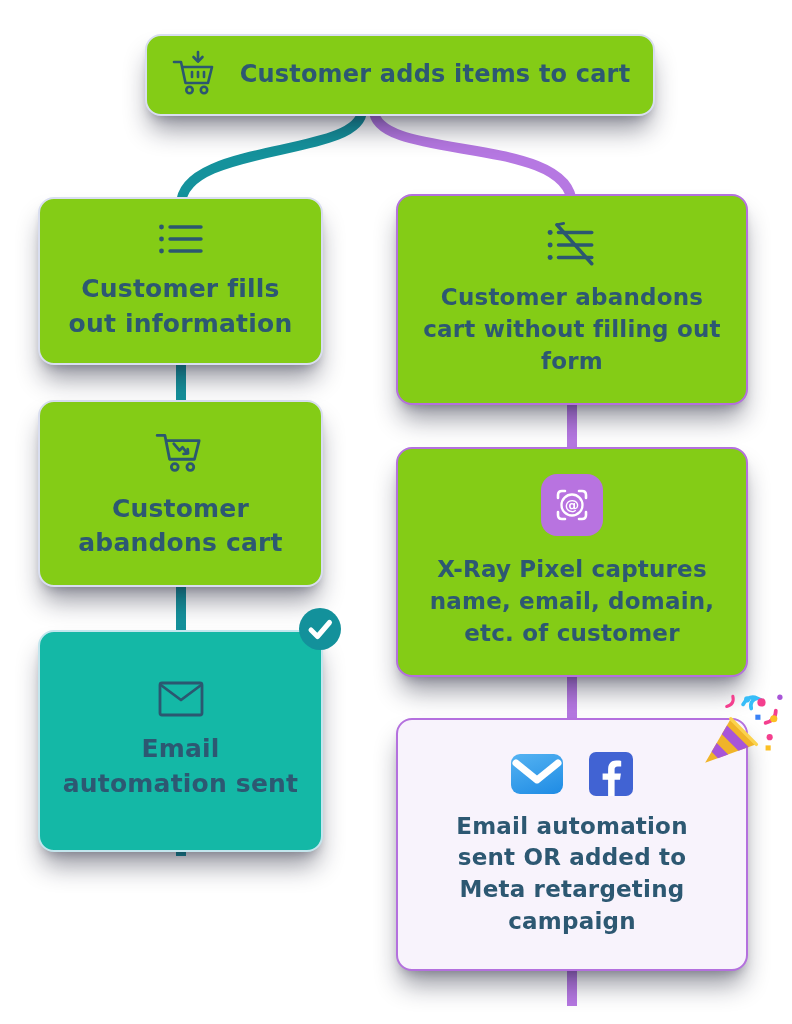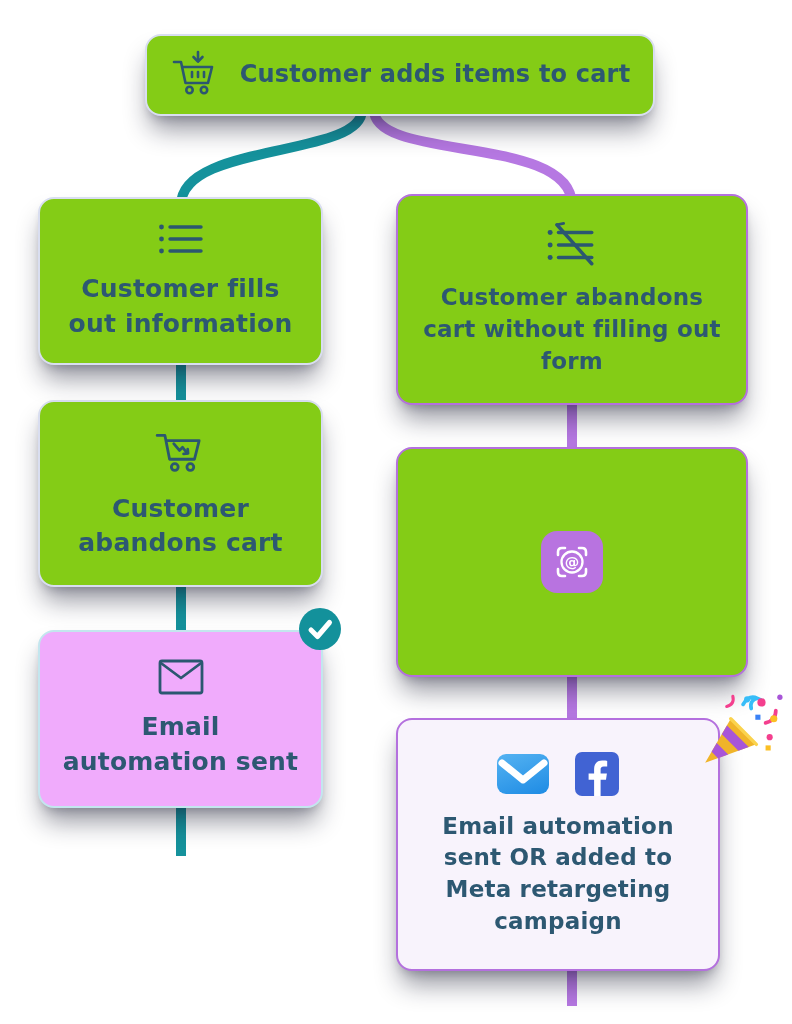--- a/index.html
+++ b/index.html
@@ -19,26 +19,26 @@
   .label{
     color:#2d5872;font-weight:600;text-align:center;
     white-space:pre-line;line-height:1.38;letter-spacing:.2px;
   }
   
   .card.root{left:145px;top:34px;width:510px;height:82px;flex-direction:row;gap:20px;}
   .card.root .label{font-size:24px;}
   
   .card.l1{left:38px;top:197px;width:285px;height:168px;}
   .card.l2{left:38px;top:400px;width:285px;height:187px;}
-  .card.l3{left:38px;top:630px;width:285px;height:178px;background:#f0abfc;border-color:#c3e6ee;}
+  .card.l3{left:38px;top:630px;width:285px;height:222px;background:#14b8a6;border-color:#c3e6ee;}
   .card.l1 .label,.card.l2 .label,.card.l3 .label{font-size:25px;}
   
   .card.r1{left:396px;top:194px;width:352px;height:211px;border-color:#b470de;}
   .card.r2{left:396px;top:447px;width:352px;height:230px;border-color:#b470de;gap:18px;}
-  .card.r3{left:396px;top:718px;width:324px;height:253px;border-color:#b470de;background:#f8f3fc;}
+  .card.r3{left:396px;top:718px;width:352px;height:253px;border-color:#b470de;background:#f8f3fc;}
   .card.r1 .label,.card.r2 .label,.card.r3 .label{font-size:23px;}
   .icon{display:flex;align-items:center;justify-content:center;}
   .xray-chip{width:62px;height:62px;border-radius:16px;background:#b873e0;
     display:flex;align-items:center;justify-content:center;}
   .icon-row{display:flex;flex-direction:row;align-items:center;gap:26px;}
   .mail-chip{width:52px;height:40px;border-radius:9px;
     background:linear-gradient(160deg,#55b3f2 0%,#1e8be4 100%);
     display:flex;align-items:center;justify-content:center;}
   .fb-chip{width:44px;height:44px;border-radius:7px;background:#4163d3;overflow:hidden;
     display:flex;align-items:flex-end;justify-content:center;}
@@ -152,20 +152,23 @@
     <span class="xray-chip">
       <svg width="40" height="40" viewBox="0 0 40 40" fill="none" stroke="#ffffff" stroke-width="2.6" stroke-linecap="round" stroke-linejoin="round">
         <path d="M6 13 V10 Q6 6 10 6 H13"></path>
         <path d="M27 6 H30 Q34 6 34 10 V13"></path>
         <path d="M34 27 V30 Q34 34 30 34 H27"></path>
         <path d="M13 34 H10 Q6 34 6 30 V27"></path>
         <circle cx="20" cy="20" r="10.5" stroke-width="2.3"></circle>
         <text x="20" y="25.2" text-anchor="middle" font-size="14.5" stroke="none" fill="#ffffff" font-family="DejaVu Sans, sans-serif" font-weight="bold">@</text>
       </svg>
     </span>
+    <span class="label">X-Ray Pixel captures
+name, email, domain,
+etc. of customer</span>
   </div>
 
   <div class="card r3">
     <span class="icon-row">
       <span class="mail-chip">
         <svg width="52" height="40" viewBox="0 0 52 40" fill="none">
           <path d="M5 9 L26 26 L47 9" stroke="#ffffff" stroke-width="7" stroke-linecap="round" stroke-linejoin="round"></path>
         </svg>
       </span>
       <span class="fb-chip">

